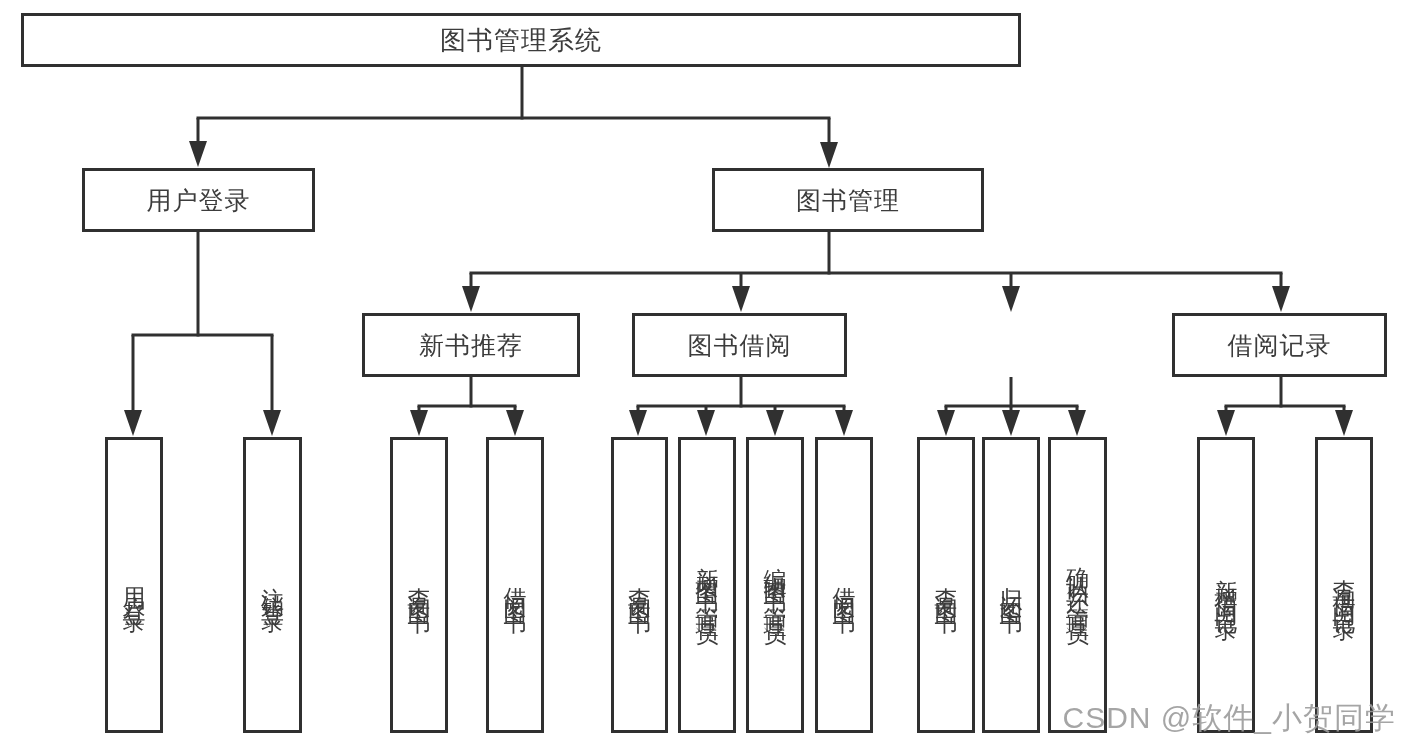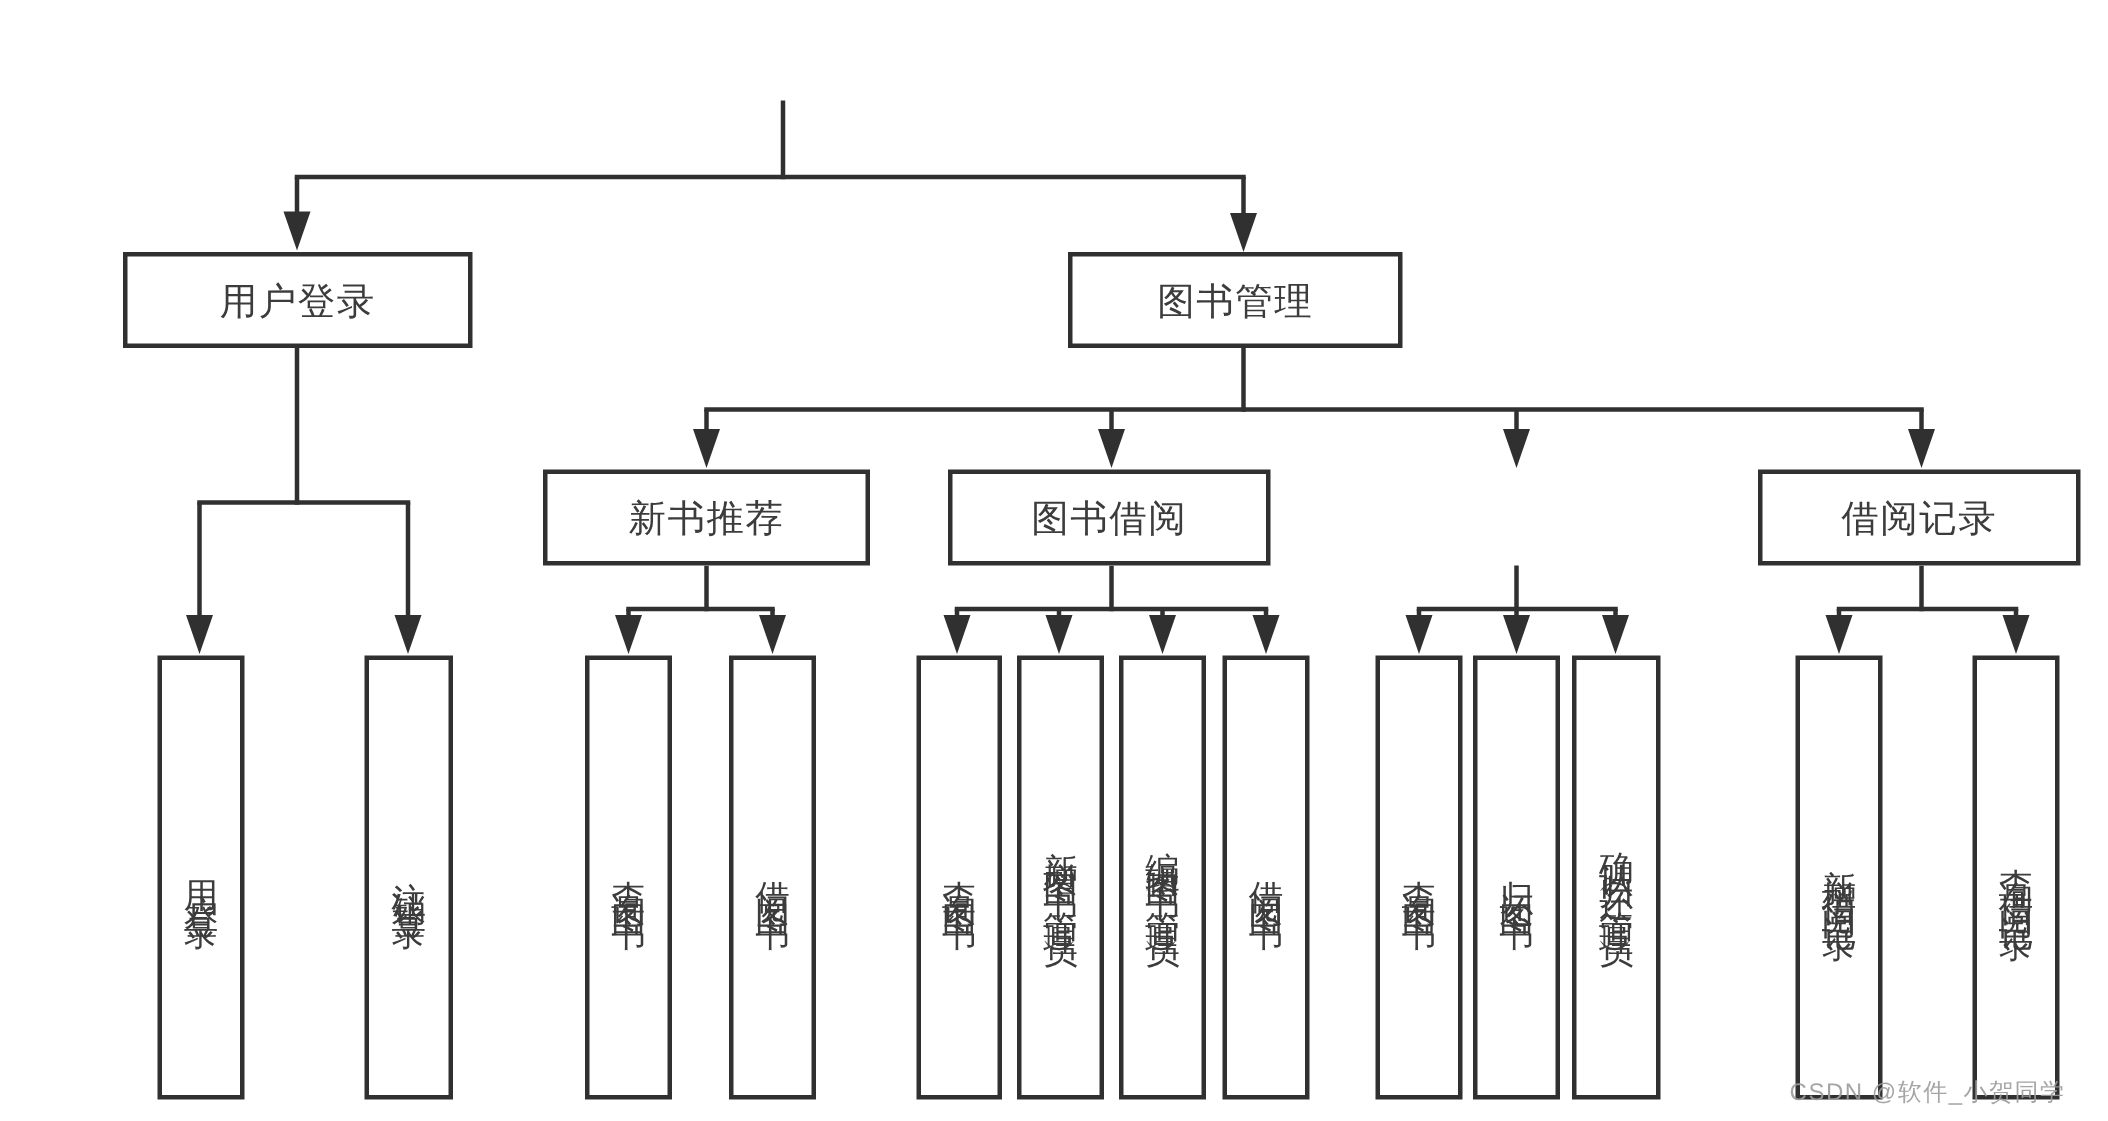--- a/index.html
+++ b/index.html
@@ -45,23 +45,23 @@
   }
   .vbox span{
     writing-mode:vertical-rl;
     text-orientation:mixed;
     font-size:23px;
     letter-spacing:8px;
     line-height:1;
   }
   #watermark{
     position:absolute;
-    right:28px;
+    right:9px;
     bottom:8px;
-    font-size:16px;
+    font-size:30px;
     color:var(--wm);
     opacity:.9;
     letter-spacing:1px;
     white-space:nowrap;
     z-index:5;
   }
 </style>
 </head>
 <body>
 
@@ -126,25 +126,28 @@
       <polygon points="766,410 784,410 775,436"></polygon>
       <polygon points="835,410 853,410 844,436"></polygon>
       <polygon points="937,410 955,410 946,436"></polygon>
       <polygon points="1002,410 1020,410 1011,436"></polygon>
       <polygon points="1068,410 1086,410 1077,436"></polygon>
       <polygon points="1217,410 1235,410 1226,436"></polygon>
       <polygon points="1335,410 1353,410 1344,436"></polygon>
     </g>
   </svg>
 
+  <div class="box hbox rootbox" style="left:21px;top:13px;width:1000px;height:54px">
+    <span>图书管理系统</span>
+  </div>
 
   <div class="box hbox" style="left:82px;top:168px;width:233px;height:64px">
     <span>用户登录</span>
   </div>
-  <div class="box hbox" style="left:712px;top:168px;width:223px;height:64px">
+  <div class="box hbox" style="left:712px;top:168px;width:272px;height:64px">
     <span>图书管理</span>
   </div>
 
   <div class="box hbox" style="left:362px;top:313px;width:218px;height:64px">
     <span>新书推荐</span>
   </div>
   <div class="box hbox" style="left:632px;top:313px;width:215px;height:64px">
     <span>图书借阅</span>
   </div>
   <div class="box hbox" style="left:1172px;top:313px;width:215px;height:64px">

